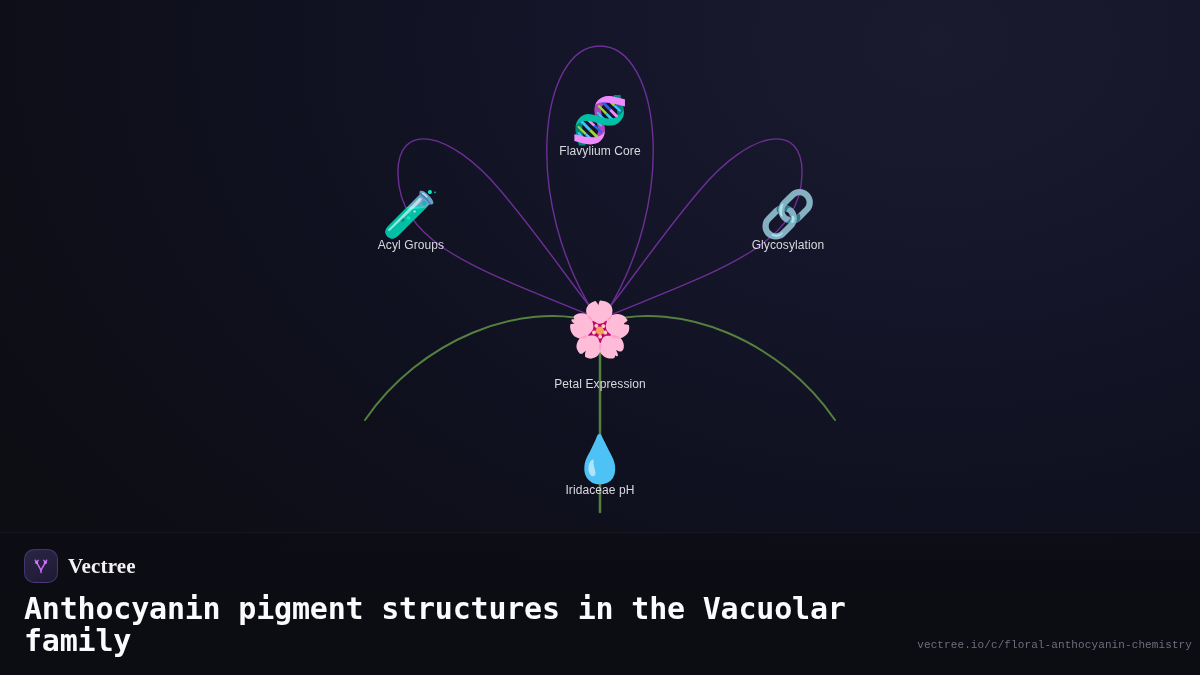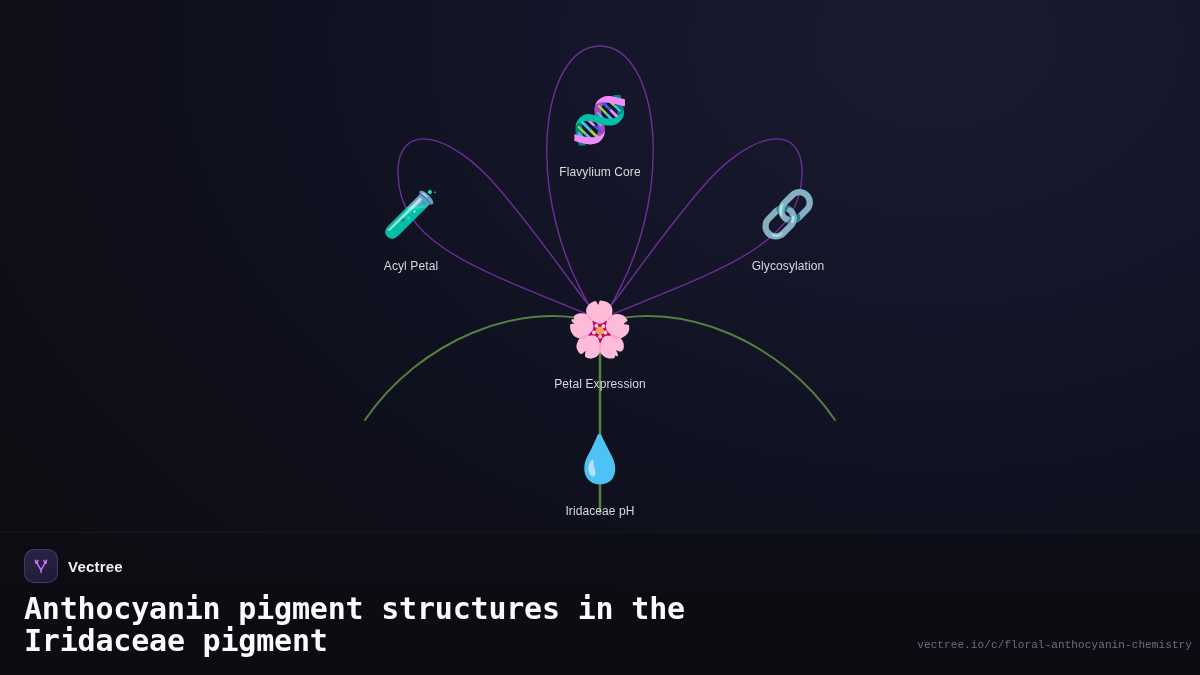--- a/index.html
+++ b/index.html
@@ -51,21 +51,21 @@
     user-select: none;
   }
   .node-glyph {
     display: block;
     line-height: 1;
     font-family: "DejaVu Sans", "Liberation Sans", sans-serif;
     text-align: center;
   }
   .node-label {
     display: block;
-    margin-top: 22px;
+    margin-top: 1px;
     font-size: 12px;
     line-height: 14px;
     color: #d9d9de;
     letter-spacing: 0.1px;
     white-space: nowrap;
   }
 
   .node.n-center .node-glyph { font-size: 54px; }
   .node.n-center .node-label { margin-top: 20px; }
   .node.n-sat .node-glyph    { font-size: 46px; }
@@ -93,22 +93,22 @@
     height: 32px;
     border-radius: 10px;
     background: linear-gradient(150deg, #2b2545 0%, #241f3b 55%, #1d1933 100%);
     border: 1px solid rgba(150,110,240,0.30);
     display: flex;
     align-items: center;
     justify-content: center;
     flex: 0 0 auto;
   }
   #brand-name {
-    font-family: Liberation Sans, sans-serif;
-    font-size: 15px;
+    font-family: Liberation Serif, serif;
+    font-size: 21px;
     font-weight: bold;
     color: #f2f2f5;
     letter-spacing: 0.2px;
   }
   #headline {
     margin: 10px 0 0 0;
     font-family: "DejaVu Sans Mono", "Liberation Mono", monospace;
     font-size: 30px;
     font-weight: bold;
     line-height: 32px;
@@ -147,21 +147,21 @@
       <path d="M 608,316 C 720,270 800,245 802,175 C 804,120 750,130 700,190 C 655,243 625,290 603,315" fill="none" stroke="#6d2f96" stroke-width="1.4"></path>
     </svg>
 
     <div class="node n-sat" style="left:600px; top:97px;">
       <span class="node-glyph">🧬</span>
       <span class="node-label">Flavylium Core</span>
     </div>
 
     <div class="node n-sat" style="left:411px; top:191px;">
       <span class="node-glyph">🧪</span>
-      <span class="node-label">Acyl Petal</span>
+      <span class="node-label">Acyl Groups</span>
     </div>
 
     <div class="node n-sat" style="left:788px; top:191px;">
       <span class="node-glyph">🔗</span>
       <span class="node-label">Glycosylation</span>
     </div>
 
     <div class="node n-center" style="left:600px; top:303px;">
       <span class="node-glyph">🌸</span>
       <span class="node-label">Petal Expression</span>
@@ -189,18 +189,18 @@
           </g>
           <g fill="#d07bff">
             <circle cx="5.6" cy="6.4" r="1.5"></circle>
             <circle cx="14.4" cy="6.4" r="1.5"></circle>
           </g>
         </svg>
       </div>
       <div id="brand-name">Vectree</div>
     </div>
 
-    <h1 id="headline">Anthocyanin pigment structures in the Iridaceae pigment</h1>
+    <h1 id="headline">Anthocyanin pigment structures in the Vacuolar family</h1>
 
     <div id="site-url">vectree.io/c/floral-anthocyanin-chemistry</div>
   </div>
 
 </div>
 
 </body></html>

